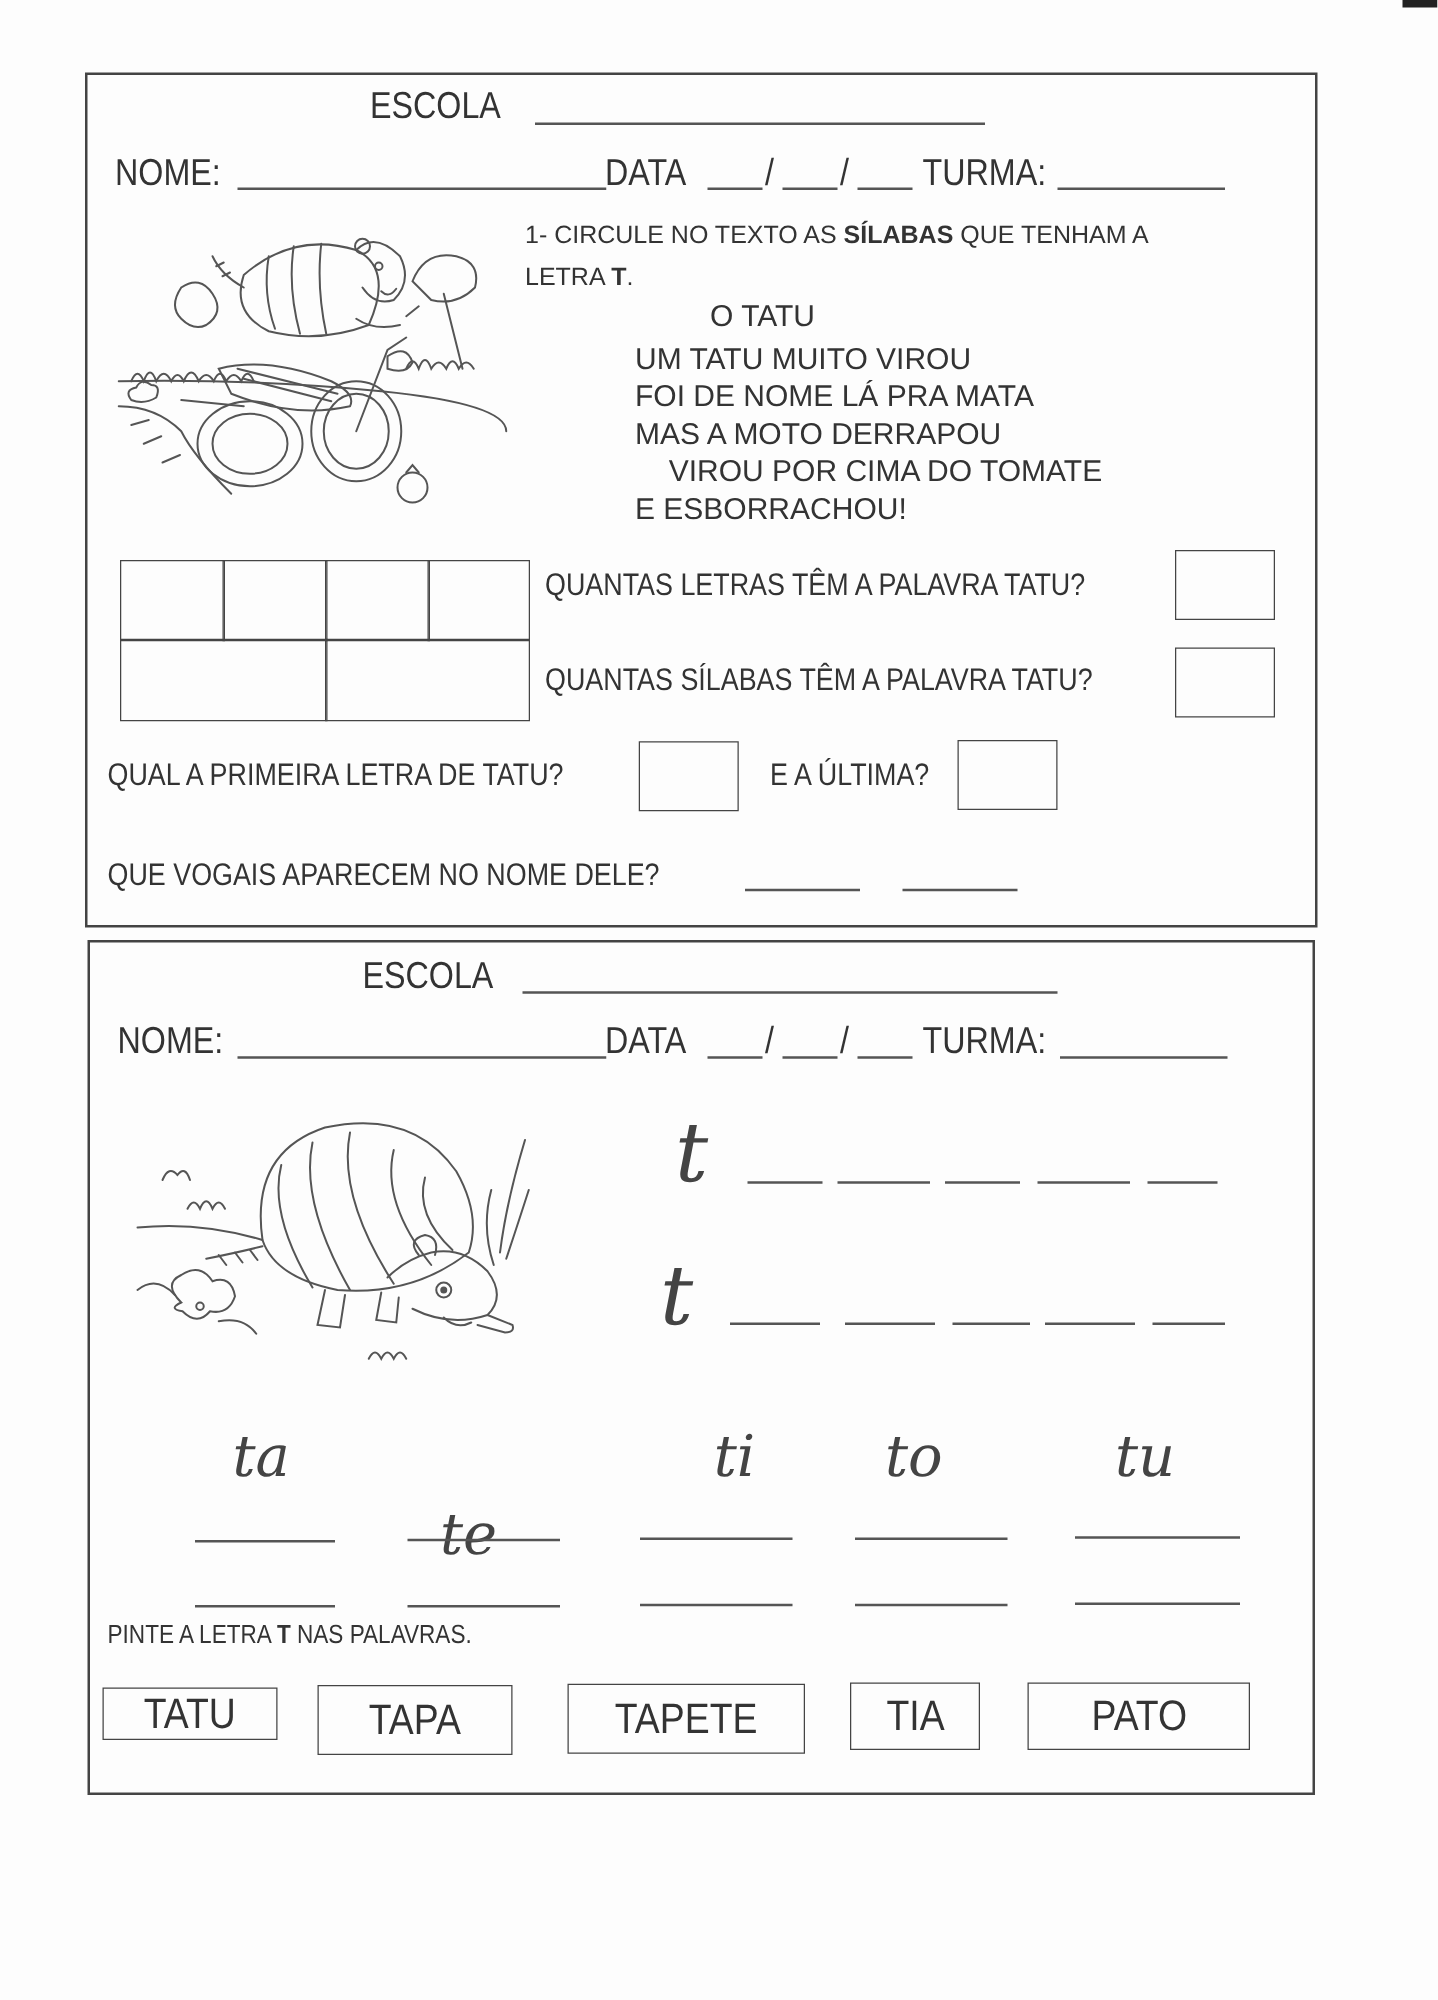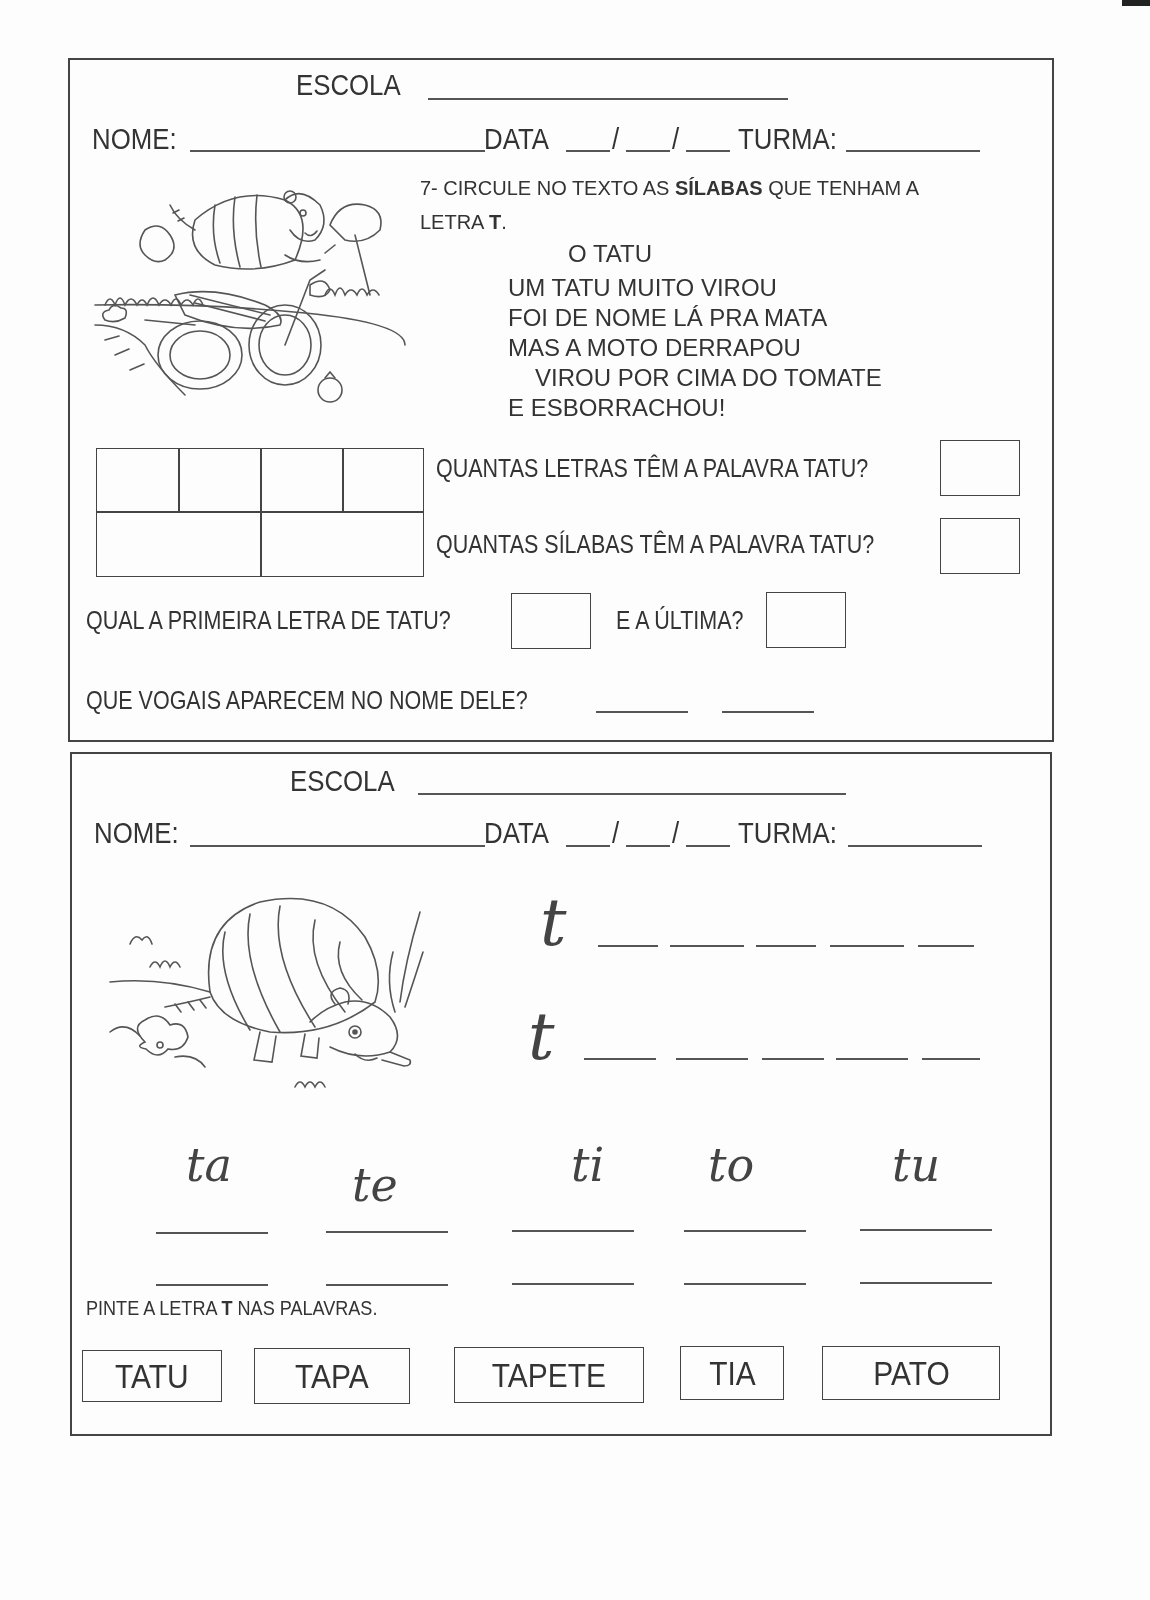--- a/index.html
+++ b/index.html
@@ -81,21 +81,21 @@
   <path d="M20 145 q-6 -8 4 -10 q4 -8 12 -2 q8 0 4 10 q-10 6 -20 2z"></path>
 
   <path d="M10 150 Q40 150 60 170 Q70 190 100 220"></path>
   <path d="M20 165 l14 -4 M30 180 l14 -6 M45 195 l14 -6"></path>
 
   <circle cx="245" cy="215" r="12"></circle>
   <path d="M240 203 l5 -6 l5 6"></path>
 </svg>
 
 <div class="txt" style="left:420px; top:177px; font-size:20px;">
-  <span>7- CIRCULE NO TEXTO AS </span><b>SÍLABAS</b><span> QUE TENHAM A</span>
+  <span>1- CIRCULE NO TEXTO AS </span><b>SÍLABAS</b><span> QUE TENHAM A</span>
 </div>
 <div class="txt" style="left:420px; top:211px; font-size:20px;">
   <span>LETRA </span><b>T</b><span>.</span>
 </div>
 <div class="txt" style="left:568px; top:240px; font-size:24px;">O TATU</div>
 <div class="txt" style="left:508px; top:274px; font-size:24px;">UM TATU MUITO VIROU</div>
 <div class="txt" style="left:508px; top:304px; font-size:24px;">FOI DE NOME LÁ PRA MATA</div>
 <div class="txt" style="left:508px; top:334px; font-size:24px;">MAS A MOTO DERRAPOU</div>
 <div class="txt" style="left:535px; top:364px; font-size:24px;">VIROU POR CIMA DO TOMATE</div>
 <div class="txt" style="left:508px; top:394px; font-size:24px;">E ESBORRACHOU!</div>
@@ -171,42 +171,42 @@
 <div class="line" style="left:918px; top:945px; width:56px;"></div>
 
 <div class="txt cursive" style="left:528px; top:998px; font-size:66px; color:#444;">t</div>
 <div class="line" style="left:584px; top:1058px; width:72px;"></div>
 <div class="line" style="left:676px; top:1058px; width:72px;"></div>
 <div class="line" style="left:762px; top:1058px; width:62px;"></div>
 <div class="line" style="left:836px; top:1058px; width:72px;"></div>
 <div class="line" style="left:922px; top:1058px; width:58px;"></div>
 
 <div class="txt cursive" style="left:186px; top:1138px; font-size:46px; color:#444;">ta</div>
-<div class="txt cursive" style="left:352px; top:1158px; font-size:46px; color:#444;">te</div>
+<div class="txt cursive" style="left:352px; top:1200px; font-size:46px; color:#444;">te</div>
 <div class="txt cursive" style="left:554px; top:1138px; font-size:46px; color:#444;margin-left:17px;">ti</div>
 <div class="txt cursive" style="left:708px; top:1138px; font-size:46px; color:#444;">to</div>
 <div class="txt cursive" style="left:892px; top:1138px; font-size:46px; color:#444;">tu</div>
 
 <div class="line" style="left:156px; top:1232px; width:112px;"></div>
 <div class="line" style="left:326px; top:1231px; width:122px;"></div>
 <div class="line" style="left:512px; top:1230px; width:122px;"></div>
 <div class="line" style="left:684px; top:1230px; width:122px;"></div>
 <div class="line" style="left:860px; top:1229px; width:132px;"></div>
 
 <div class="line" style="left:156px; top:1284px; width:112px;"></div>
 <div class="line" style="left:326px; top:1284px; width:122px;"></div>
 <div class="line" style="left:512px; top:1283px; width:122px;"></div>
 <div class="line" style="left:684px; top:1283px; width:122px;"></div>
 <div class="line" style="left:860px; top:1282px; width:132px;"></div>
 
 <div class="txt narrow" style="left:86px; top:1296px; font-size:21px;">
   <span>PINTE A LETRA </span><b>T</b><span> NAS PALAVRAS.</span>
 </div>
 
-<div class="word-box" style="left:82px; top:1350px; width:140px; height:52px;">
+<div class="word-box" style="left:82px; top:1350px; width:140px; height:42px;">
     <span>TATU</span>
   </div>
 <div class="word-box" style="left:254px; top:1348px; width:156px; height:56px;">
     <span>TAPA</span>
   </div>
 <div class="word-box" style="left:454px; top:1347px; width:190px; height:56px;">
     <span>TAPETE</span>
   </div>
 <div class="word-box" style="left:680px; top:1346px; width:104px; height:54px;">
     <span>TIA</span>

